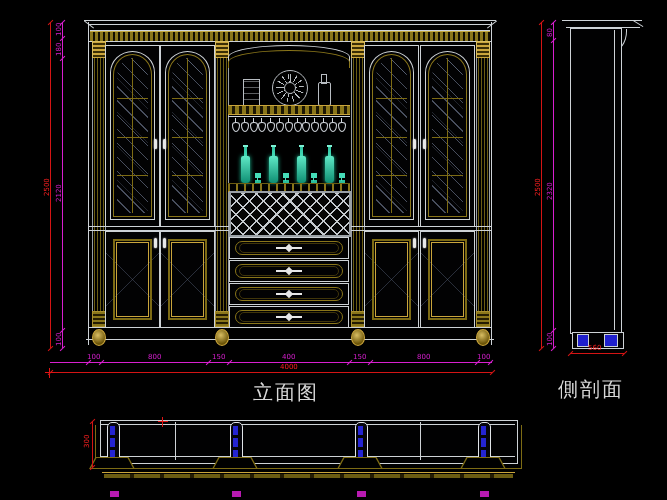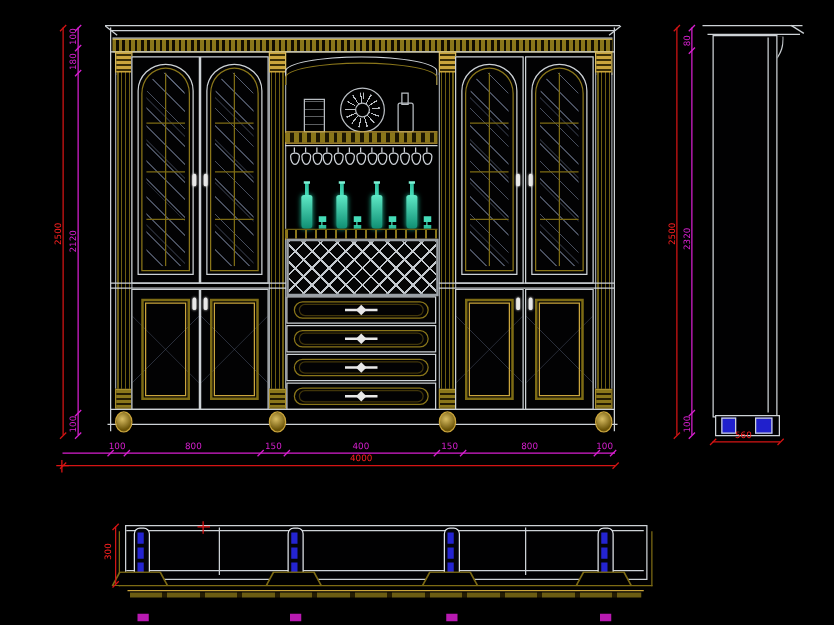--- a/index.html
+++ b/index.html
@@ -266,38 +266,40 @@
   <span class="dimtxt" style="left:87px;top:354px;">100</span>
   <span class="dimtxt" style="left:148px;top:354px;">800</span>
   <span class="dimtxt" style="left:212px;top:354px;">150</span>
   <span class="dimtxt" style="left:282px;top:354px;">400</span>
   <span class="dimtxt" style="left:353px;top:354px;">150</span>
   <span class="dimtxt" style="left:417px;top:354px;">800</span>
   <span class="dimtxt" style="left:477px;top:354px;">100</span>
   <span class="rdimtxt" style="left:280px;top:364px;">4000</span>
   <div class="rcross" style="left:45px;top:368px;"></div>
 
+  <span class="viewlabel" style="left:253px;top:379px;">立面图</span>
 
   <div class="abs" style="left:530px;top:0;width:137px;height:410px;">
 
     <div class="wline" style="left:32px;top:20px;width:80px;height:1px;"></div>
     <div class="wline" style="left:36px;top:27px;width:74px;height:1px;"></div>
     <div class="wline" style="left:102px;top:23px;width:12px;height:1px;transform:rotate(32deg);"></div>
     <div class="abs" style="left:80px;top:29px;width:16px;height:22px;border-right:1px solid #cdd2d6;border-bottom:1px solid #cdd2d6;border-radius:0 0 90% 0;"></div>
 
     <div class="abs" style="left:40px;top:28px;width:50px;height:304px;border:1px solid #cdd2d6;background:#010102;"></div>
     <div class="wline" style="left:84px;top:30px;width:1px;height:300px;"></div>
 
     <div class="abs" style="left:42px;top:332px;width:50px;height:15px;border:1px solid #cdd2d6;background:#010102;"></div>
     <div class="bluepad" style="left:47px;top:334px;width:10px;height:11px;"></div>
     <div class="bluepad" style="left:74px;top:334px;width:12px;height:11px;"></div>
 
     <div class="rline" style="left:40px;top:353px;width:54px;height:1px;"></div>
     <span class="rdimtxt" style="left:58px;top:345px;">560</span>
 
+    <span class="viewlabel" style="left:28px;top:376px;">側剖面</span>
   </div>
 
   <div class="rline" style="left:541px;top:22px;width:1px;height:326px;"></div>
   <div class="mline" style="left:553px;top:22px;width:1px;height:326px;"></div>
   <span class="dimtxt vrot" style="left:547px;top:37px;">80</span>
   <span class="dimtxt vrot" style="left:547px;top:200px;">2320</span>
   <span class="dimtxt vrot" style="left:547px;top:346px;">100</span>
   <span class="rdimtxt vrot" style="left:535px;top:196px;">2500</span>
 
   <div class="abs" style="left:0;top:405px;width:667px;height:95px;">

